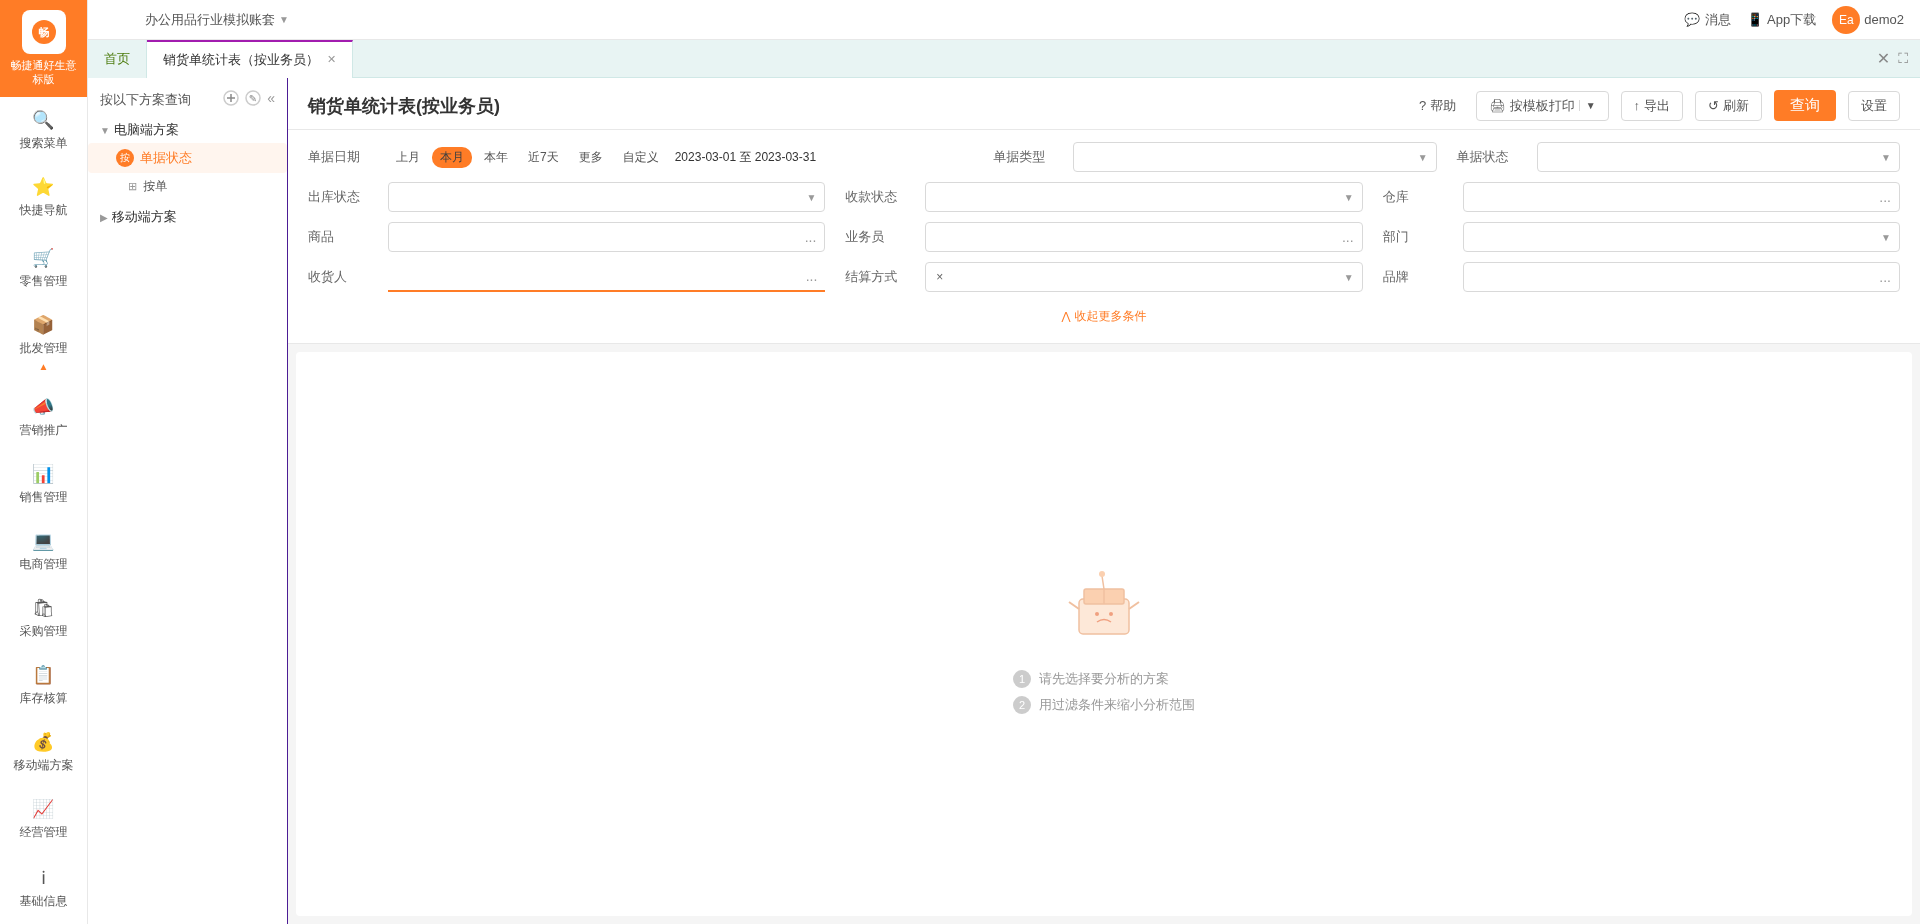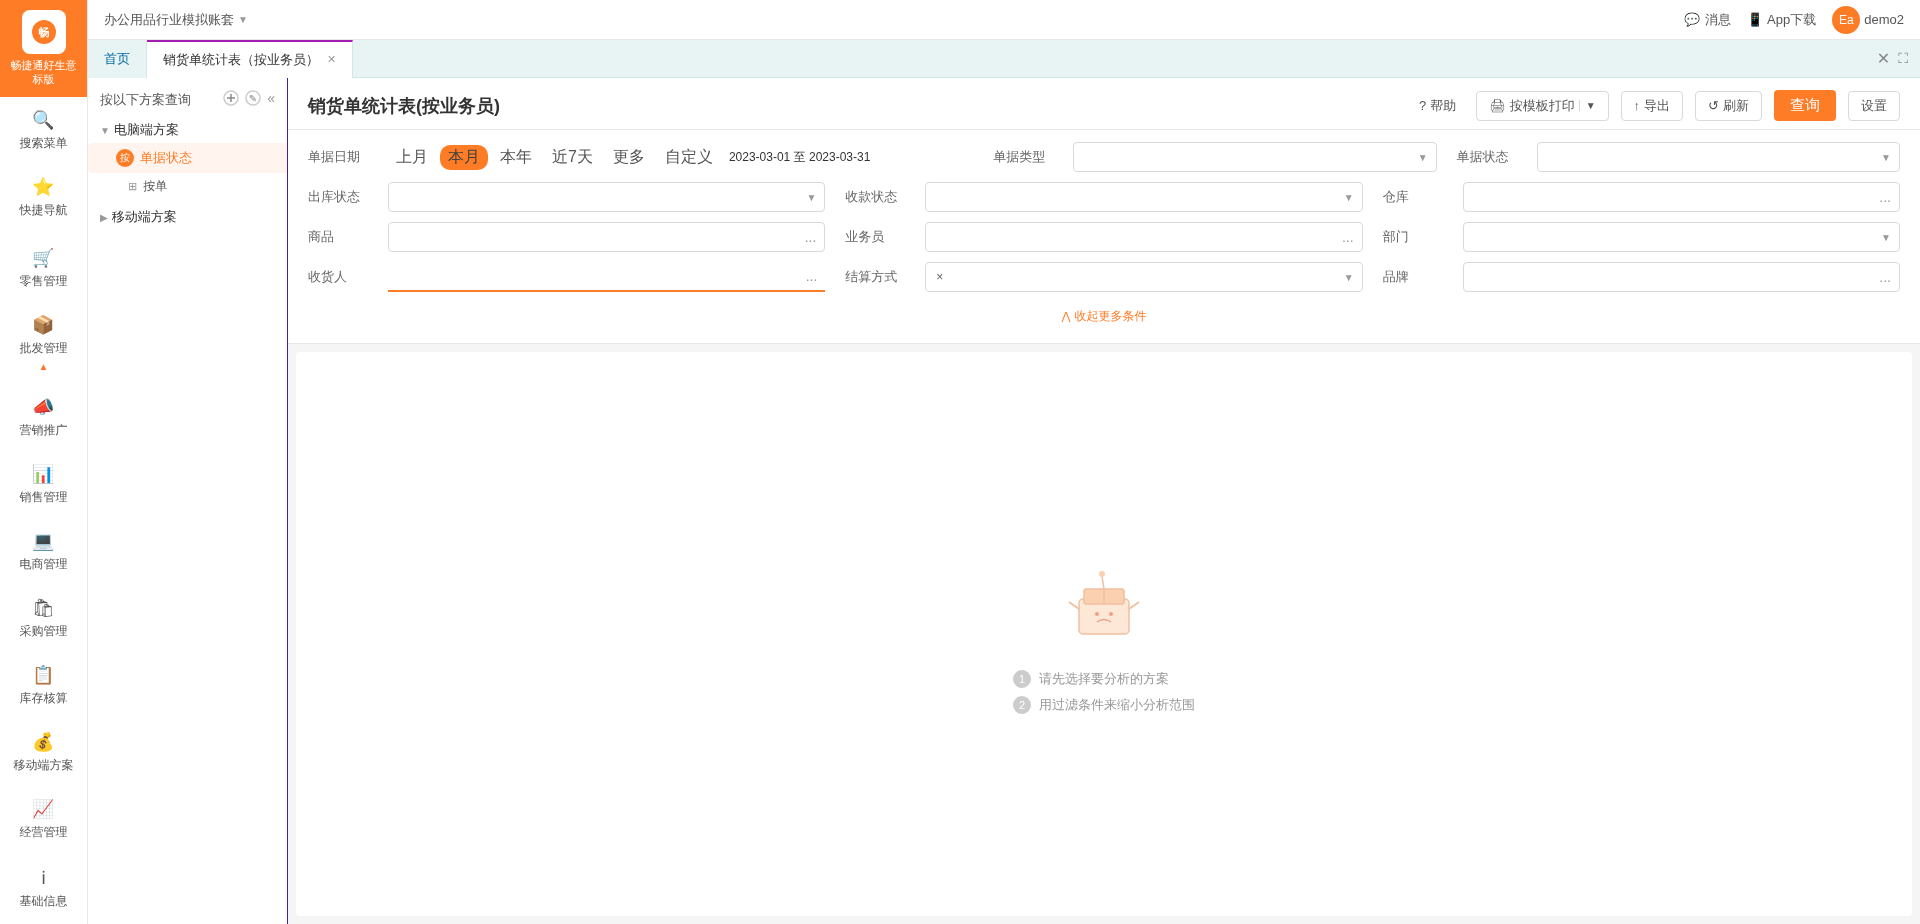--- a/index.html
+++ b/index.html
@@ -12,29 +12,29 @@
     .sidebar-logo .logo-text { color: #fff; font-size: 11px; text-align: center; line-height: 1.3; }
     .sidebar-item { width: 100%; padding: 12px 6px; display: flex; flex-direction: column; align-items: center; cursor: pointer; color: #555; font-size: 12px; gap: 4px; }
     .sidebar-item .nav-icon { font-size: 18px; }
     .sidebar-divider { width: 60%; height: 1px; background: #e8e8e8; margin: 2px 0; }
 
     
     #main { flex: 1; display: flex; flex-direction: column; overflow: hidden; }
 
     
     #topbar { background: #fff; height: 40px; display: flex; align-items: center; justify-content: space-between; padding: 0 16px; border-bottom: 1px solid #e8e8e8; }
-    .topbar-left { display: flex; align-items: center; gap: 8px; color: #555; font-size: 13px; }
+    .topbar-left { display: flex; align-items: center; gap: 8px; color: #555; font-size: 13px; margin-left: 41px; }
     .topbar-right { display: flex; align-items: center; gap: 16px; font-size: 13px; color: #555; }
     .topbar-right .action-item { display: flex; align-items: center; gap: 4px; cursor: pointer; }
     .avatar { width: 28px; height: 28px; border-radius: 50%; background: #ff7c26; display: flex; align-items: center; justify-content: center; color: #fff; font-size: 12px; }
 
     
     #tabbar { background: #e8f4f3; height: 38px; display: flex; align-items: center; padding: 0 0 0 0; border-bottom: 1px solid #d0e8e6; }
     .tab { height: 38px; padding: 0 16px; display: flex; align-items: center; gap: 6px; cursor: pointer; font-size: 13px; color: #555; border-right: 1px solid #d0e8e6; }
-    .tab.home { background: #e8f4f3; color: #0369a1; font-weight: 500; }
+    .tab.home { background: #e8f4f3; color: #4d7c0f; font-weight: 500; }
     .tab.active { background: #fff; color: #333; border-top: 2px solid #a21caf; }
     .tab .close-btn { color: #999; font-size: 11px; cursor: pointer; margin-left: 2px; }
     .tab-maximize { margin-left: auto; padding: 0 12px; cursor: pointer; color: #888; font-size: 14px; display: flex; align-items: center; gap: 8px; }
 
     
     #content { flex: 1; display: flex; overflow: hidden; }
 
     
     #left-panel { width: 200px; background: #fff; border-right: 1px solid #4c1d95; padding: 12px 0; overflow-y: auto; }
     .panel-title { display: flex; align-items: center; justify-content: space-between; padding: 0 12px 8px; font-size: 13px; color: #555; }
@@ -60,21 +60,21 @@
     .header-btn.secondary { border: 1px solid #d9d9d9; background: #fff; padding: 5px 12px; border-radius: 4px; }
 
     
     #filter-area { background: #fff; padding: 12px 20px; border-bottom: 1px solid #e8e8e8; }
     .filter-row { display: flex; align-items: center; margin-bottom: 10px; gap: 20px; }
     .filter-row:last-child { margin-bottom: 0; }
     .filter-item { display: flex; align-items: center; gap: 24px; flex: 1; }
     .filter-label { color: #666; font-size: 13px; white-space: nowrap; min-width: 56px; }
     .filter-control { flex: 1; display: flex; align-items: center; }
     .date-tabs { display: flex; align-items: center; gap: 4px; margin-right: 8px; }
-    .date-tab { padding: 2px 8px; cursor: pointer; color: #555; font-size: 16px; border-radius: 2px; }
+    .date-tab { padding: 2px 8px; cursor: pointer; color: #555; font-size: 12px; border-radius: 2px; }
     .date-tab.active { background: #ff7c26; color: #404040; border-radius: 10px; }
     .date-range { color: #333; font-size: 12px; }
     .select-control { width: 100%; height: 30px; border: 1px solid #d9d9d9; border-radius: 4px; display: flex; align-items: center; justify-content: space-between; padding: 0 8px; cursor: pointer; background: #fff; font-size: 13px; color: #999; }
     .select-control .arrow { color: #999; font-size: 10px; }
     .input-control { width: 100%; height: 30px; border: 1px solid #d9d9d9; border-radius: 4px; display: flex; align-items: center; justify-content: space-between; padding: 0 8px; cursor: pointer; background: #fff; font-size: 13px; color: #999; }
     .input-control.active-underline { border: none; border-bottom: 2px solid #ff7c26; border-radius: 0; }
     .dots { color: #999; font-size: 14px; }
     .tag-close { display: flex; align-items: center; gap: 4px; }
     .tag-x { cursor: pointer; color: #666; font-size: 12px; padding: 0 2px; }
     .collapse-bar { display: flex; align-items: center; justify-content: center; padding: 6px 0; margin-top: 4px; cursor: pointer; color: #ff7c26; font-size: 12px; gap: 4px; }

